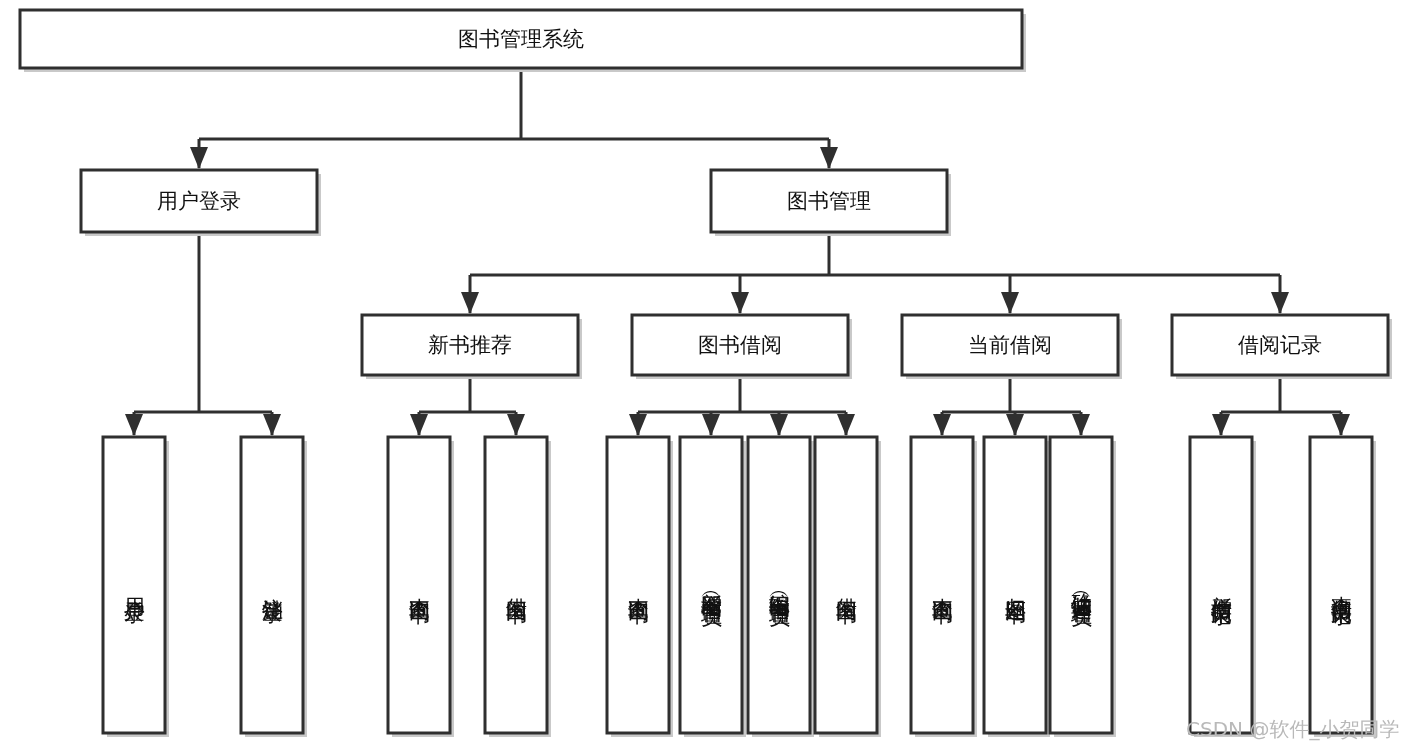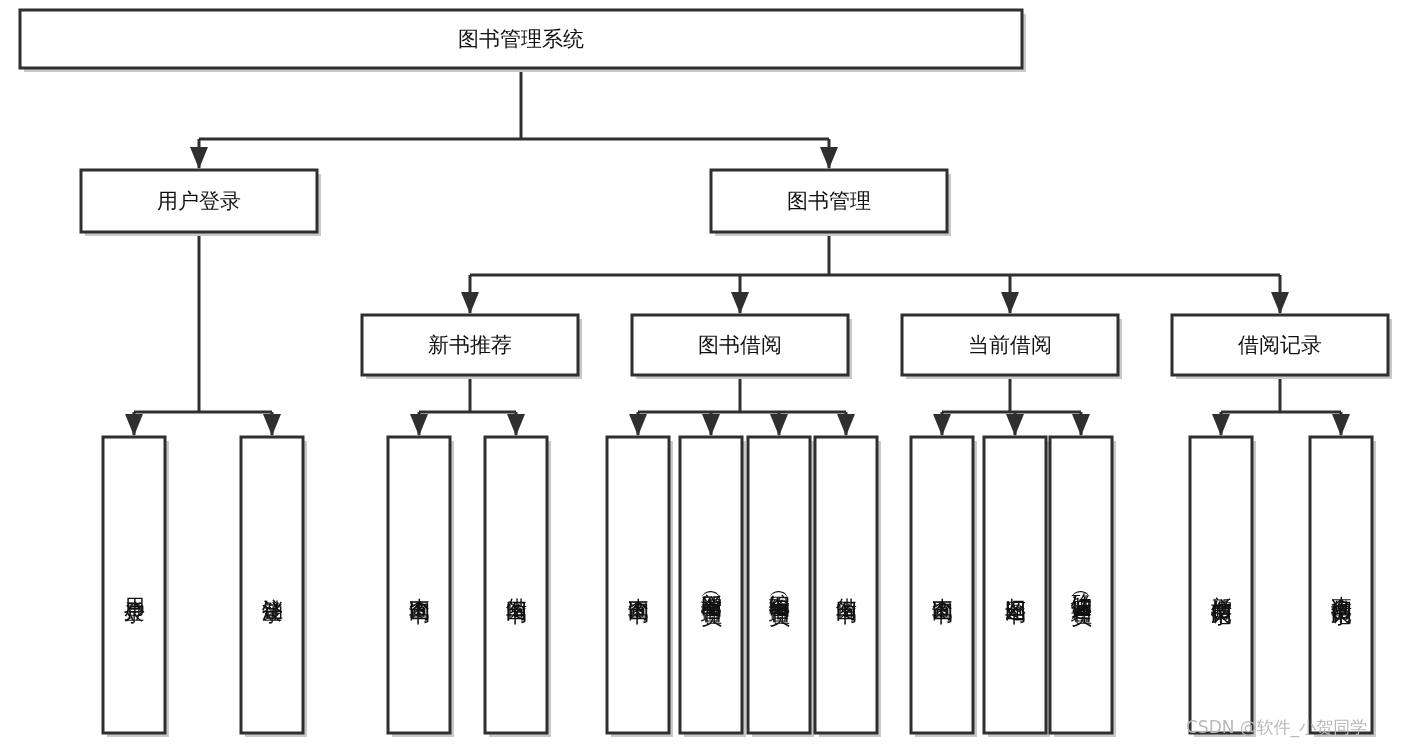--- a/index.html
+++ b/index.html
@@ -64,21 +64,21 @@
     font-size: 21px;
     line-height: 1.18;
     color: #111111;
     letter-spacing: 2px;
     white-space: nowrap;
     pointer-events: none;
   }
   .watermark {
     position: absolute;
     font-family: "DejaVu Sans", "Liberation Sans", sans-serif;
-    font-size: 17px;
+    font-size: 20px;
     color: #b9b9b9;
     white-space: nowrap;
     left: 1186px;
     top: 716px;
   }
 </style>
 </head>
 <body>
 
 <div id="diagram-root">

